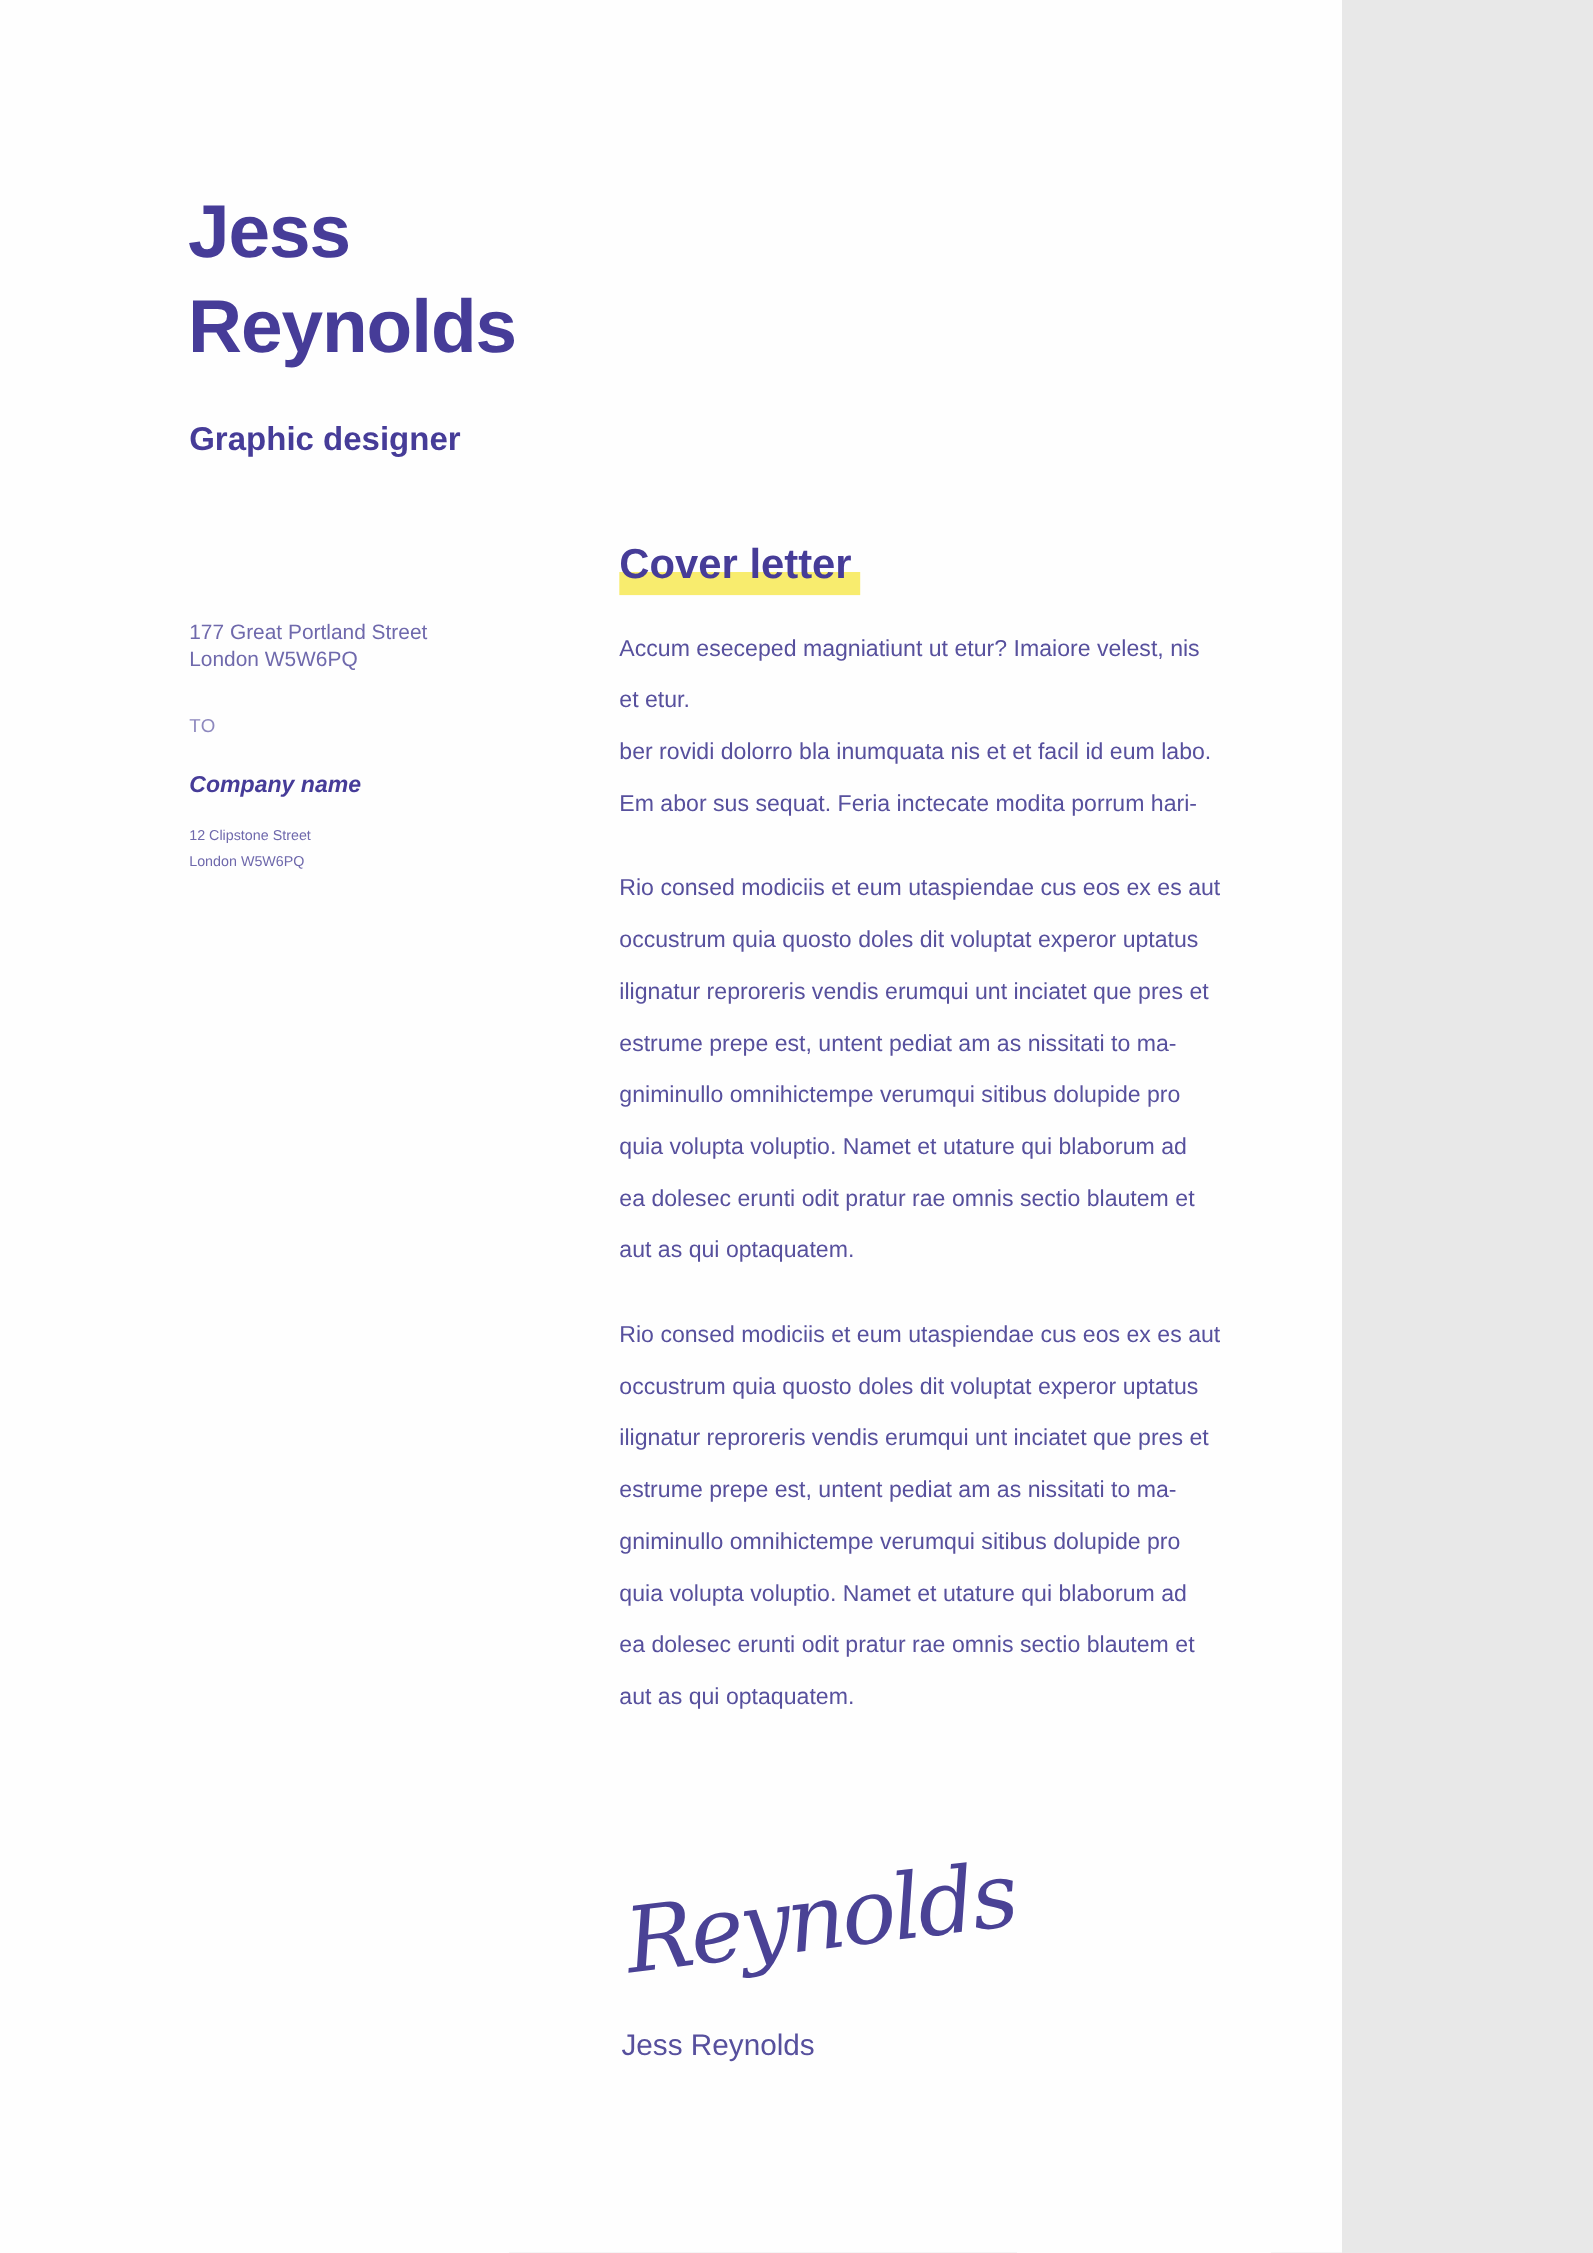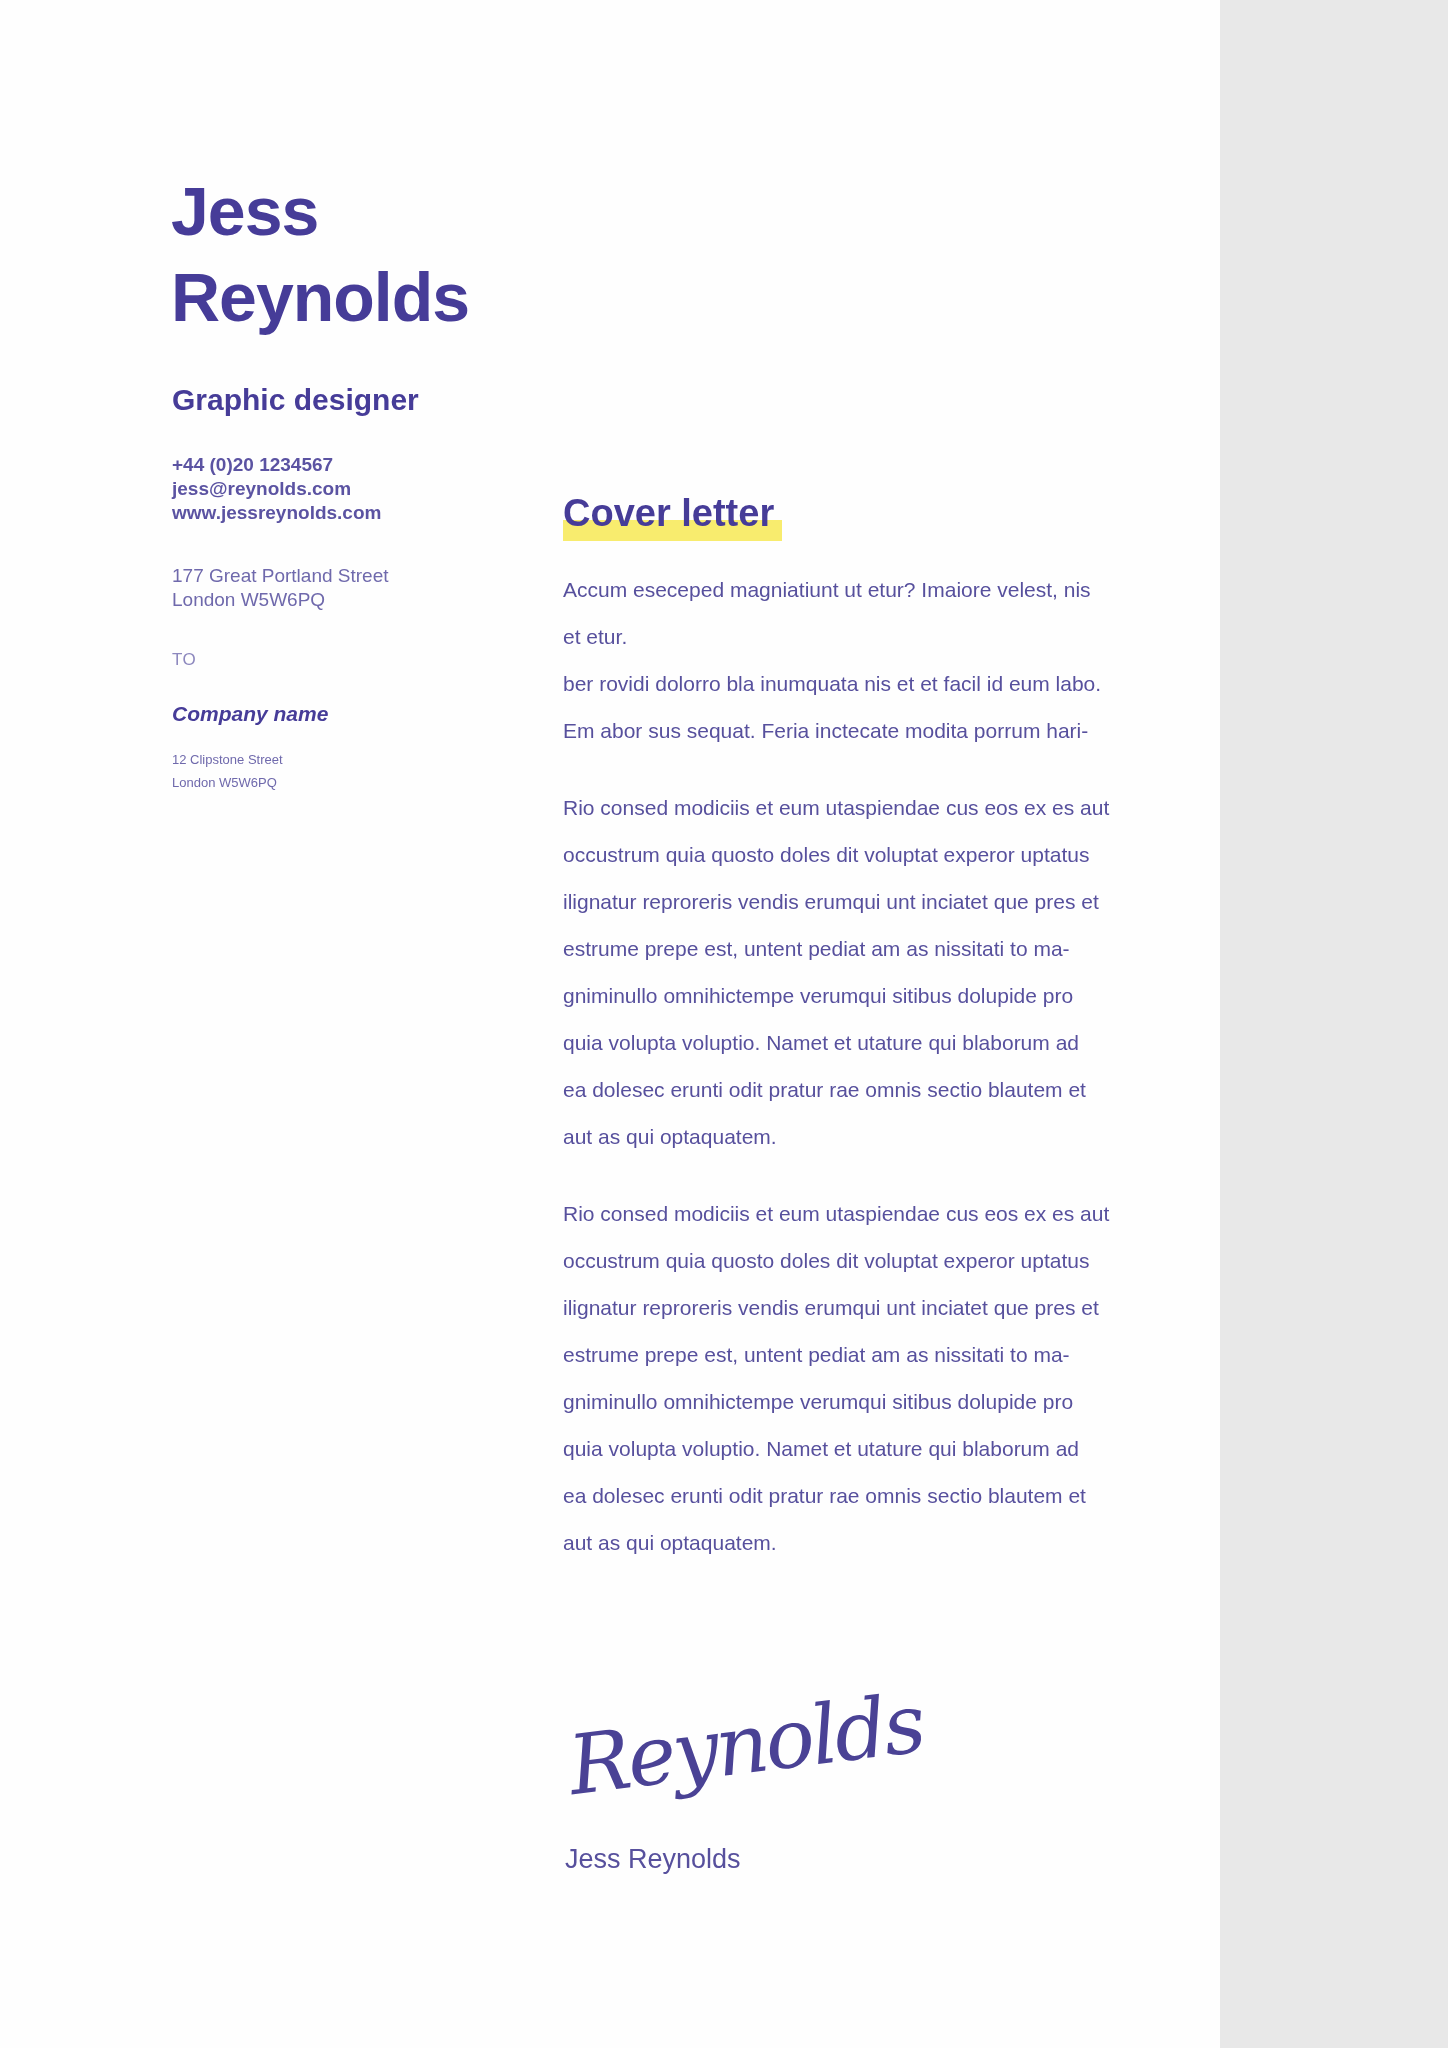--- a/index.html
+++ b/index.html
@@ -127,25 +127,20 @@
 
 <div class="page">
 
   <div class="name-block">
     <div>Jess</div>
     <div>Reynolds</div>
   </div>
 
   <div class="job-title">Graphic designer</div>
 
-  <div class="contact-block">
-    <div>+44 (0)20 1234567</div>
-    <div>jess@reynolds.com</div>
-    <div>www.jessreynolds.com</div>
-  </div>
 
   <div class="sender-address-block">
     <div>177 Great Portland Street</div>
     <div>London W5W6PQ</div>
   </div>
 
   <div class="to-label">TO</div>
 
   <div class="recipient-block">
     <div class="recipient-company">Company name</div>

